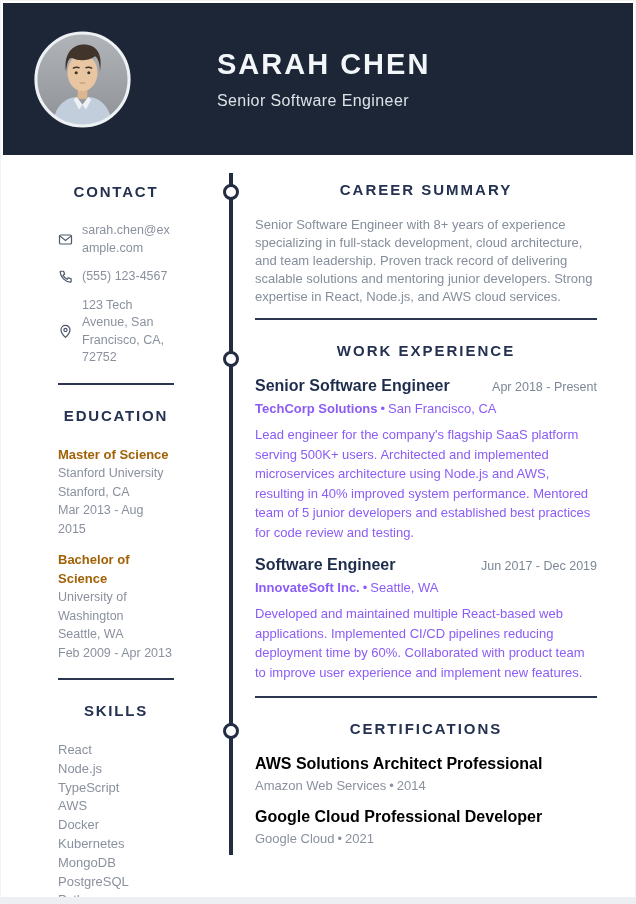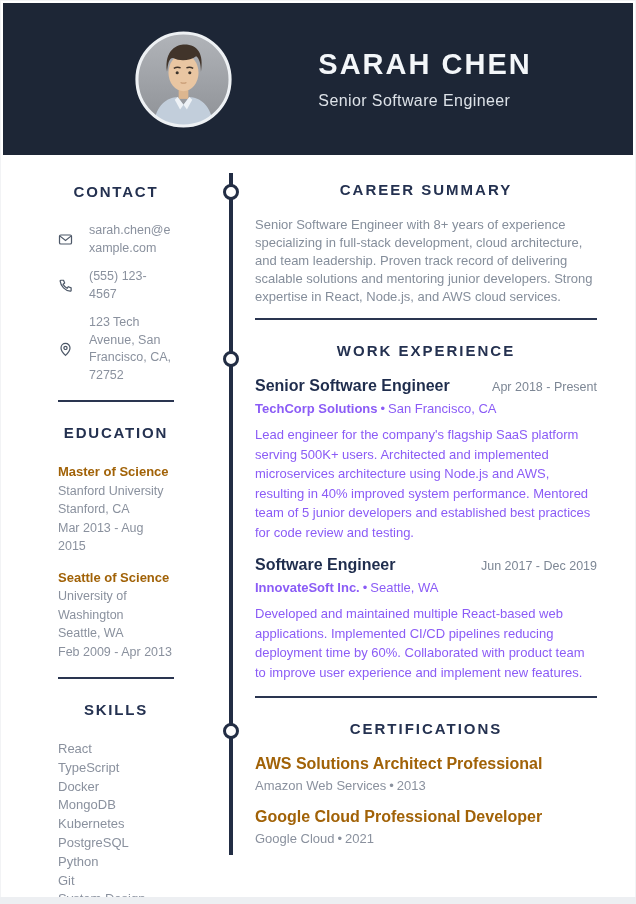--- a/index.html
+++ b/index.html
@@ -4,40 +4,40 @@
 <style>
   html,body{margin:0;padding:0;background:#ffffff;}
   .page{
     position:relative;width:636px;height:904px;background:#ffffff;
     font-family:"Liberation Sans",sans-serif;overflow:hidden;
     box-shadow:inset 0 0 0 1px #f2f3f5;
   }
   
   .header{
     margin:3px 3px 0 3px;height:152px;background:#1d2636;
-    display:flex;align-items:center;justify-content:center;
+    display:flex;align-items:center;
   }
   .avatar-wrap{width:97px;height:97px;margin-left:31px;flex:0 0 auto;}
   .avatar-wrap svg{display:block;width:97px;height:97px;}
   .header-text{margin-left:86px;}
   .person-name{
     margin:0 0 11px 0;font-size:29px;font-weight:600;letter-spacing:2px;
     color:#f3f6f9;
   }
   .person-title{font-size:16px;font-weight:400;letter-spacing:.4px;color:#dde2e8;}
   
   .content{display:grid;grid-template-columns:206px 49px 1fr;}
   
   .sidebar{padding:28px 32px 0 34px;margin-left:24px;}
   .side-heading{
     margin:0 0 22px 0;font-size:15px;font-weight:700;letter-spacing:1.8px;
     color:#243150;text-align:center;
   }
   .contact-item{
-    display:flex;align-items:center;gap:16px;margin-bottom:11px;
+    display:flex;align-items:center;gap:9px;margin-bottom:11px;
     font-size:12.5px;line-height:17.5px;color:#8a919e;
   }
   .cicon{flex:0 0 15px;display:flex;align-items:center;justify-content:center;}
   .cicon svg{display:block;}
   .ctext{min-width:0;}
   .break-all{word-break:break-all;}
   .side-divider{border:none;border-top:2px solid #2a3550;margin:16px 0 22px 0;}
   .edu-entry{margin-bottom:13px;font-size:12.5px;line-height:18.5px;color:#8a919e;}
   .edu-degree{font-size:13px;font-weight:700;color:#a16207;}
   .skill-item{font-size:13px;line-height:18.8px;color:#8a919e;}
@@ -62,21 +62,21 @@
   .summary-text{margin:0;font-size:13px;line-height:18px;color:#858e9b;}
   .main-divider{border:none;border-top:2px solid #2a3550;margin:12px 0 22px 0;}
   .job{margin-bottom:14px;}
   .job-head{display:flex;justify-content:space-between;align-items:baseline;}
   .job-title{font-size:16px;font-weight:700;color:#1f2d4d;}
   .job-dates{font-size:12.5px;color:#7d8795;white-space:nowrap;}
   .job-company{margin-top:6px;font-size:13px;color:#8b5cf6;}
   .job-company .co{font-weight:700;}
   .job-desc{margin-top:9px;font-size:13px;line-height:19.5px;color:#8b5cf6;}
   .cert{margin-bottom:15px;}
-  .cert-name{font-size:16px;font-weight:700;color:#a16207;}
+  .cert-name{font-size:16px;font-weight:700;color:#000000;}
   .cert-sub{margin-top:5px;font-size:13px;color:#8a919e;}
   .sep{padding:0 3px;}
   
   .footer-strip{position:absolute;left:0;right:0;bottom:0;height:7px;background:#edeff2;}
 </style>
 </head>
 <body>
 
 <div class="page">
 
@@ -157,37 +157,39 @@
         <h2 class="side-heading">EDUCATION</h2>
 
         <div class="edu-entry">
           <div class="edu-degree">Master of Science</div>
           <div>Stanford University</div>
           <div>Stanford, CA</div>
           <div>Mar 2013 - Aug 2015</div>
         </div>
 
         <div class="edu-entry">
-          <div class="edu-degree">Seattle of Science</div>
+          <div class="edu-degree">Bachelor of Science</div>
           <div>University of Washington</div>
           <div>Seattle, WA</div>
           <div>Feb 2009 - Apr 2013</div>
         </div>
       </section>
 
       <hr class="side-divider">
 
       <section>
         <h2 class="side-heading">SKILLS</h2>
         <div>
           <div class="skill-item">React</div>
+          <div class="skill-item">Node.js</div>
           <div class="skill-item">TypeScript</div>
+          <div class="skill-item">AWS</div>
           <div class="skill-item">Docker</div>
+          <div class="skill-item">Kubernetes</div>
           <div class="skill-item">MongoDB</div>
-          <div class="skill-item">Kubernetes</div>
           <div class="skill-item">PostgreSQL</div>
           <div class="skill-item">Python</div>
           <div class="skill-item">Git</div>
           <div class="skill-item">System Design</div>
         </div>
       </section>
     </aside>
 
     <div class="timeline">
       <div class="tl-line"></div>
@@ -232,21 +234,21 @@
       </section>
 
       <hr class="main-divider">
 
       <section>
         <h2 class="main-heading">CERTIFICATIONS</h2>
 
         <div class="cert">
           <div class="cert-name">AWS Solutions Architect Professional</div>
           <div class="cert-sub">
-            <span>Amazon Web Services</span><span class="sep">•</span><span>2013</span>
+            <span>Amazon Web Services</span><span class="sep">•</span><span>2014</span>
           </div>
         </div>
 
         <div class="cert">
           <div class="cert-name">Google Cloud Professional Developer</div>
           <div class="cert-sub">
             <span>Google Cloud</span><span class="sep">•</span><span>2021</span>
           </div>
         </div>
       </section>

